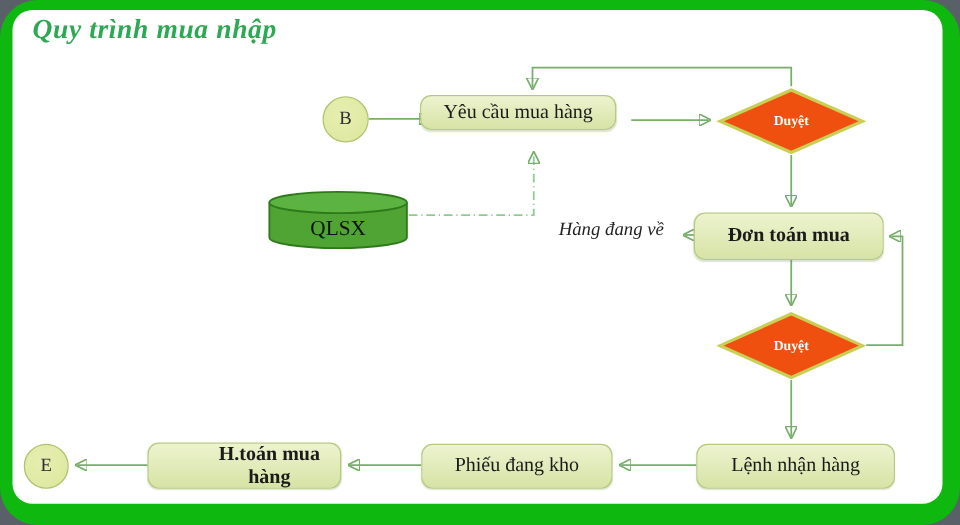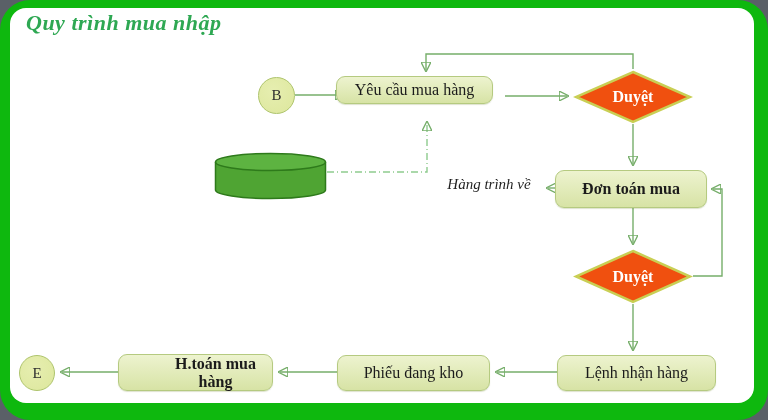--- a/index.html
+++ b/index.html
@@ -64,21 +64,21 @@
     background:radial-gradient(circle at 40% 35%, #e6eeb0, var(--circle-fill));
     border:1.5px solid var(--circle-border);
     font-size:15px;color:#2f2f2f;
   }
   .diamond{position:absolute;}
   .diamond svg{position:absolute;left:0;top:0;width:100%;height:100%;}
   .diamond-shape{fill:var(--diamond-fill);stroke:var(--diamond-border);stroke-width:2.5px;}
   .diamond-label{
     position:absolute;left:0;top:0;right:0;bottom:0;
     display:flex;align-items:center;justify-content:center;
-    font-size:16px;font-weight:bold;color:var(--diamond-text);
+    font-size:11px;font-weight:bold;color:var(--diamond-text);
   }
   .cylinder{position:absolute;}
   .cylinder svg{position:absolute;left:0;top:0;width:100%;height:100%;}
   .cyl-body{fill:var(--cylinder-fill);stroke:var(--cylinder-border);stroke-width:1.5px;}
   .cyl-top{fill:var(--cylinder-top);stroke:var(--cylinder-border);stroke-width:1.5px;}
   .cylinder-label{
     position:absolute;left:0;right:0;top:14px;bottom:0;
     display:flex;align-items:center;justify-content:center;
     font-size:17px;color:#111;
   }
@@ -131,23 +131,24 @@
     <polygon class="diamond-shape" points="60,2 117,27 60,52 3,27"></polygon>
   </svg>
   <div class="diamond-label">Duyệt</div>
 </div>
 
 <div class="cylinder" style="left:214px;top:152px;width:113px;height:48px;">
   <svg viewBox="0 0 113 48">
     <path class="cyl-body" d="M1.5,10 V38 A55,8.5 0 0 0 111.5,38 V10"></path>
     <ellipse class="cyl-top" cx="56.5" cy="10" rx="55" ry="8.5"></ellipse>
   </svg>
+  <div class="cylinder-label">QLSX</div>
 </div>
 
-<div class="float-label" style="left:433px;top:176px;width:112px;text-align:center;">Hàng trình về</div>
+<div class="float-label" style="left:433px;top:176px;width:112px;text-align:center;">Hàng đang về</div>
 
 <div class="node box bold" style="left:555px;top:170px;width:152px;height:38px;">
   <span>Đơn toán mua</span>
 </div>
 
 <div class="diamond" style="left:573px;top:249px;width:120px;height:55px;">
   <svg viewBox="0 0 120 55">
     <polygon class="diamond-shape" points="60,2 117,27.5 60,53 3,27.5"></polygon>
   </svg>
   <div class="diamond-label">Duyệt</div>

